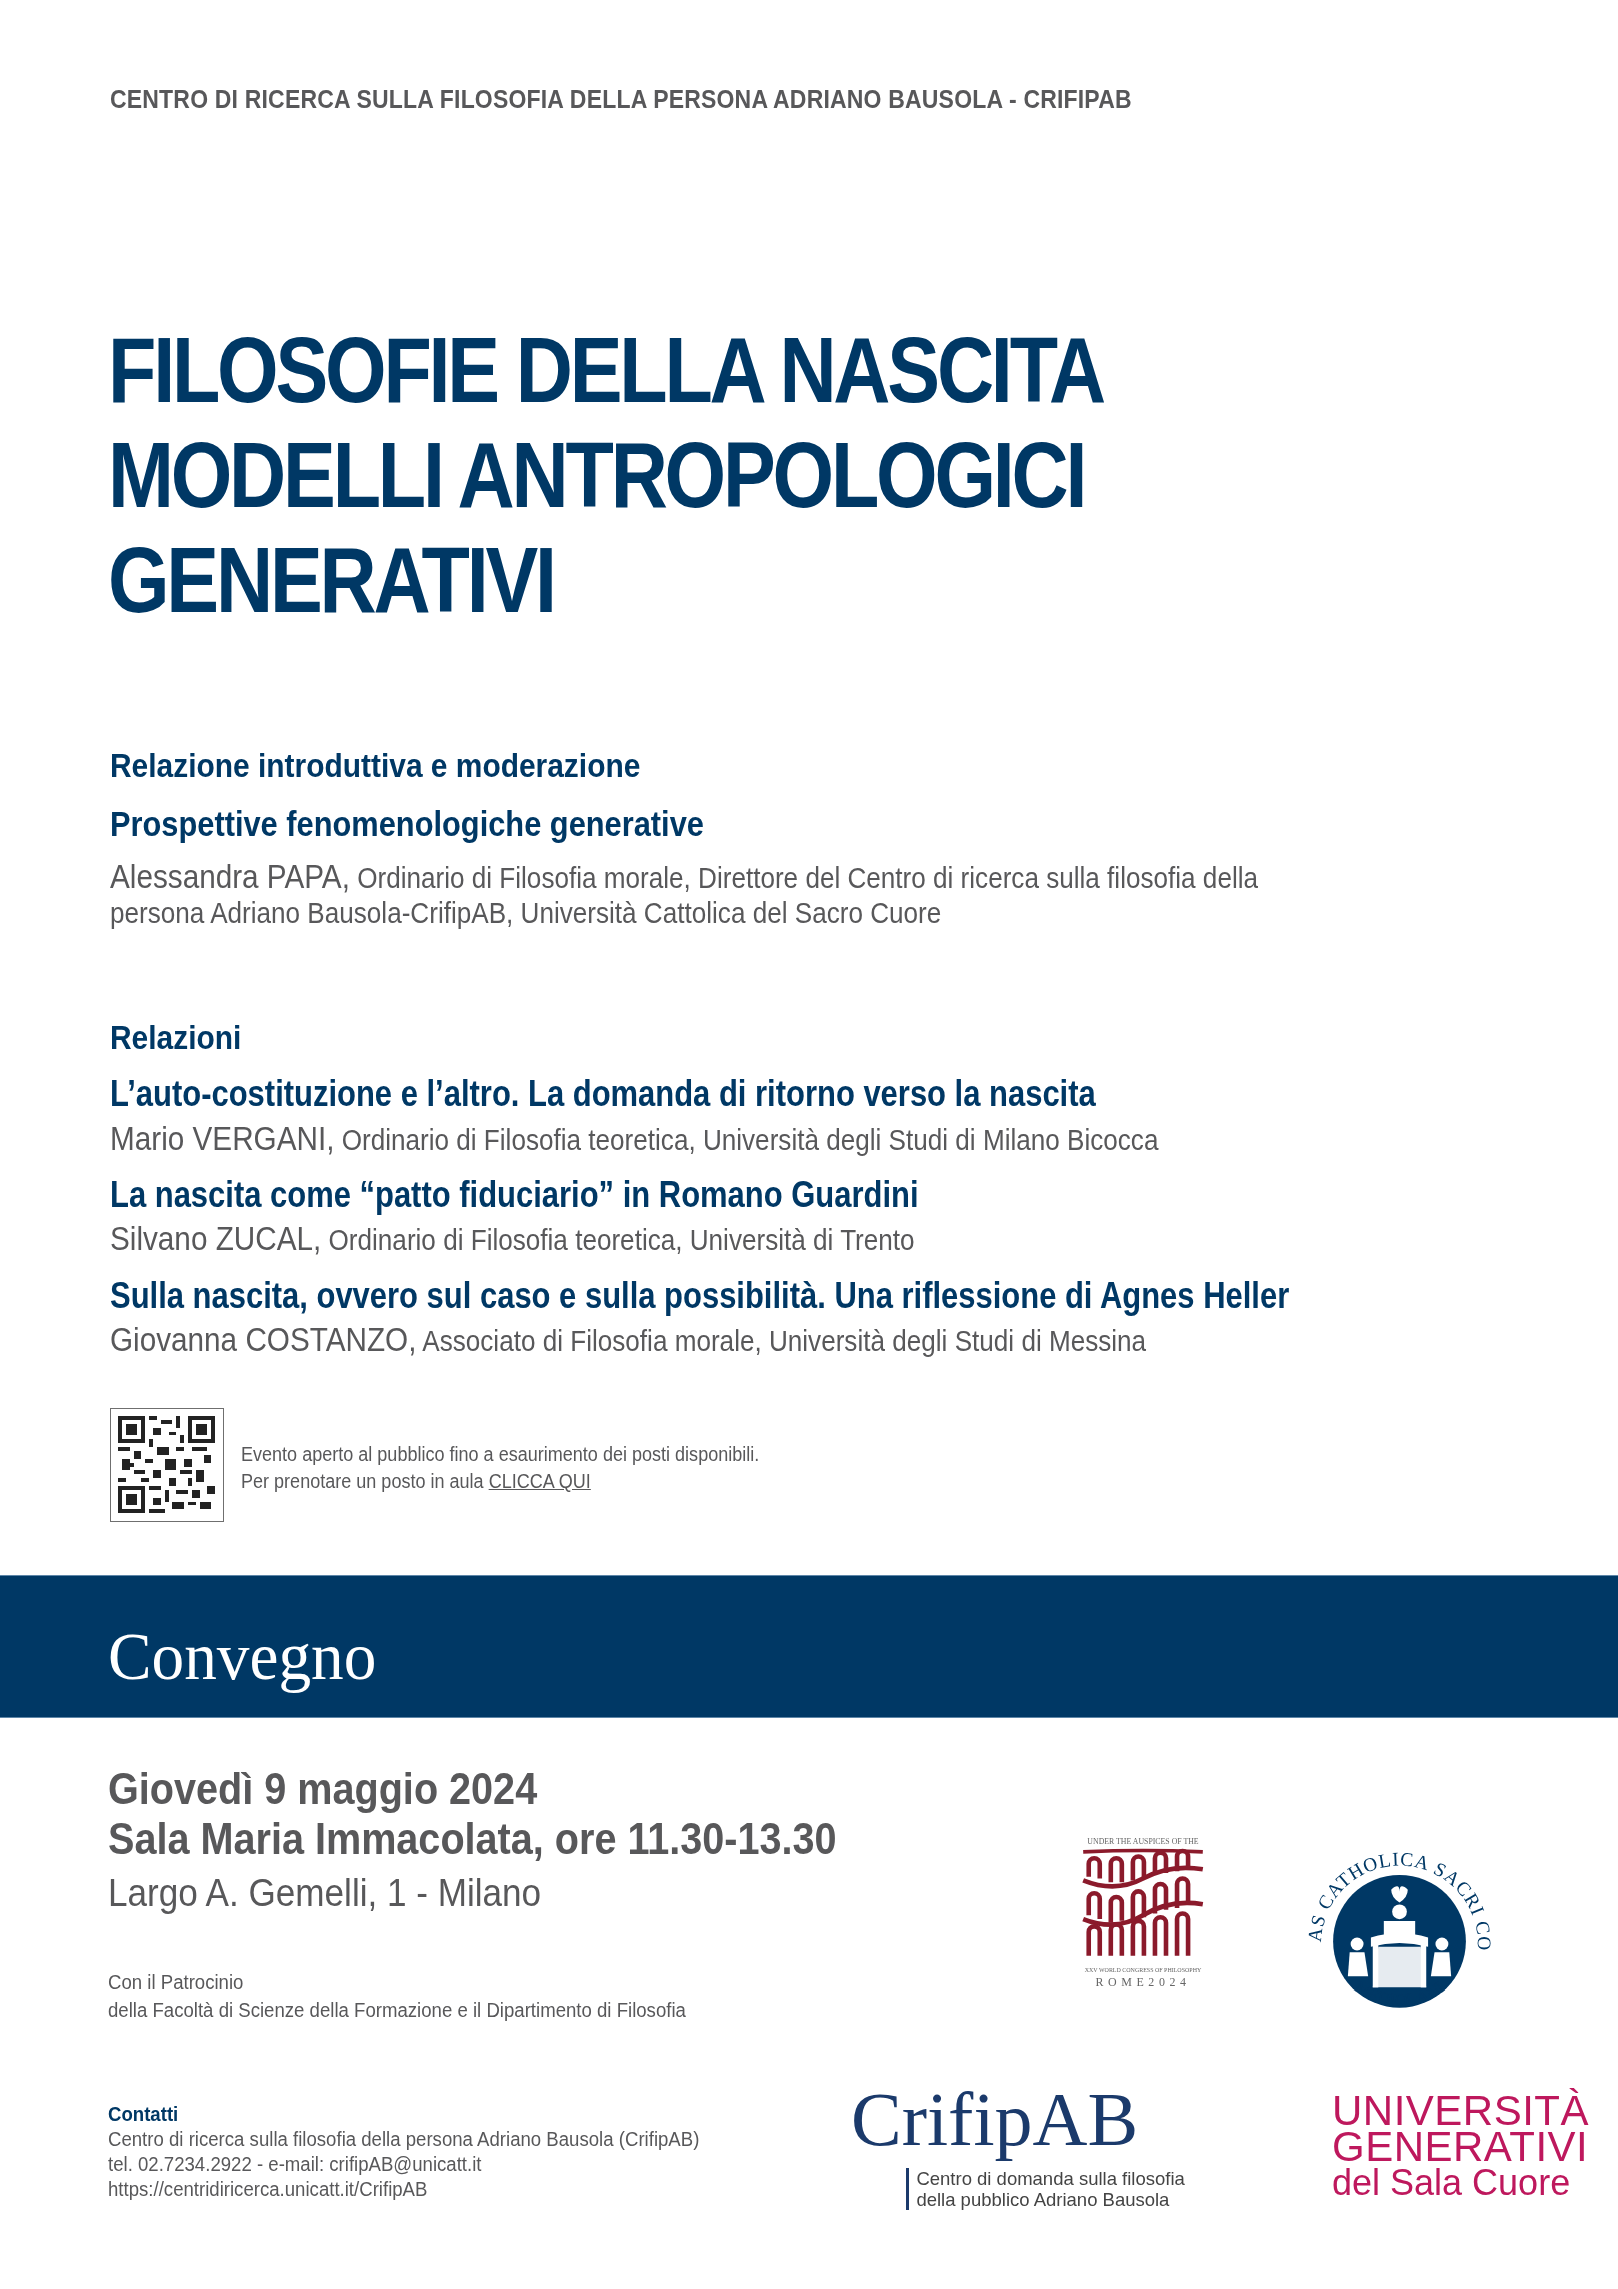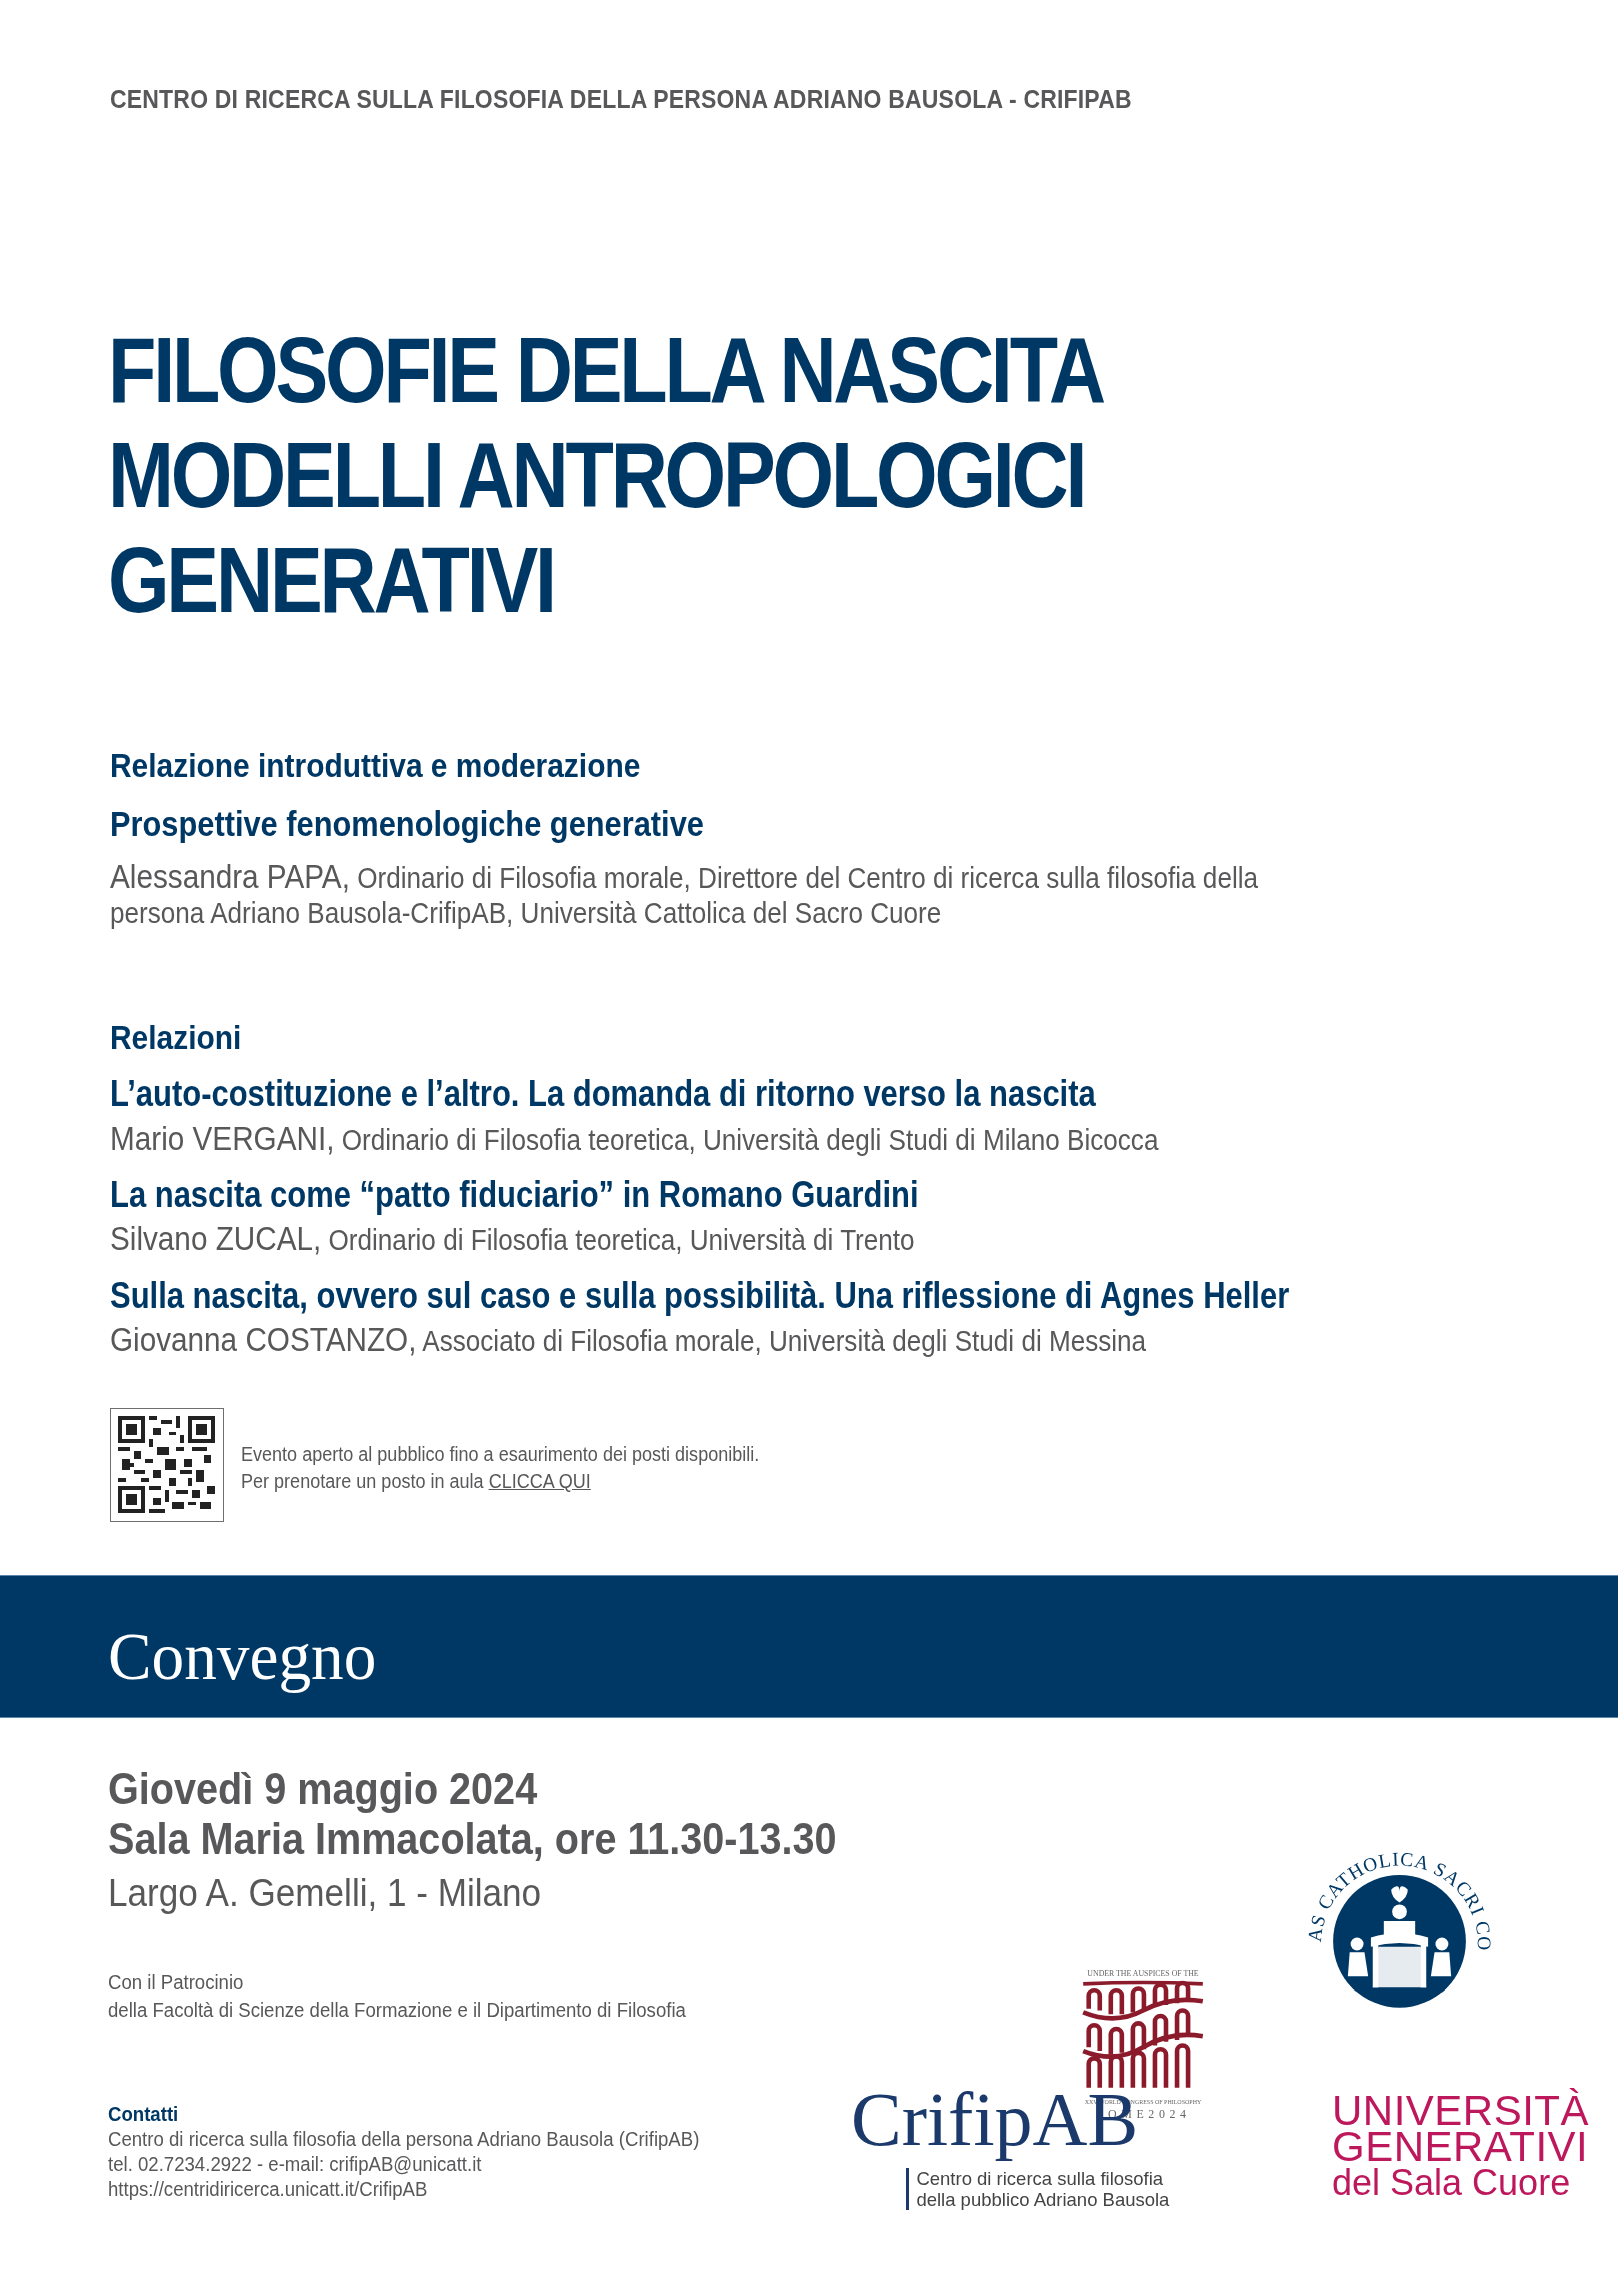--- a/index.html
+++ b/index.html
@@ -27,21 +27,21 @@
 
   #date { left: 108px; top: 1764px; font-size: 44px; font-weight: bold; color: #58585a; white-space: nowrap; transform: scaleX(0.9); transform-origin: left top; }
   #venue { left: 108px; top: 1814px; font-size: 44px; font-weight: bold; color: #58585a; white-space: nowrap; transform: scaleX(0.9); transform-origin: left top; }
   #address { left: 108px; top: 1871px; font-size: 39px; color: #58585a; white-space: nowrap; transform: scaleX(0.9); transform-origin: left top; }
 
   #patronage { left: 108px; top: 1968px; font-size: 20px; line-height: 28px; color: #58585a; white-space: nowrap; transform: scaleX(0.93); transform-origin: left top; }
 
   #contacts { left: 108px; top: 2102px; font-size: 20px; line-height: 25px; color: #58585a; white-space: nowrap; transform: scaleX(0.93); transform-origin: left top; }
   #contacts .ch { font-weight: bold; color: #003865; }
 
-  #wcp-logo { left: 1074px; top: 1968px; width: 138px; height: 155px; }
+  #wcp-logo { left: 1074px; top: 1836px; width: 138px; height: 155px; }
   #crifip-logo { left: 851px; top: 2078px; width: 351px; height: 138px; }
   #crifip-word { left: 0; top: 0; font-family: "Liberation Serif", "DejaVu Serif", serif; font-size: 76px; color: #1b3a6b; white-space: nowrap; line-height: 83px; text-align: right; }
   #crifip-sub { left: 55px; top: 90px; font-size: 18.5px; line-height: 21px; color: #444; white-space: nowrap; border-left: 3.7px solid #1b3a6b; padding-left: 7.4px; }
 
   #ucsc-seal { left: 1299px; top: 1838px; width: 201px; height: 201px; }
   #ucsc-word { left: 1332px; top: 2093px; color: #be185d; white-space: nowrap; line-height: 36px; }
   #ucsc-word .l1, #ucsc-word .l2 { font-size: 42px; letter-spacing: 0.5px; }
   #ucsc-word .l3 { font-size: 36px; }
 </style>
 </head>
@@ -178,21 +178,21 @@
         <path d="M112 130 v-40 a6 6 0 0 1 12 0 v40"></path>
     </g>
     <text x="75" y="148" text-anchor="middle" font-family="Liberation Serif, serif" font-size="6.5" fill="#666">XXV WORLD CONGRESS OF PHILOSOPHY</text>
     <text x="75" y="163" text-anchor="middle" font-family="Liberation Serif, serif" font-size="13" letter-spacing="5" fill="#666">ROME2024</text>
   </svg>
 </div>
 
 <div id="crifip-logo" class="abs">
   <div id="crifip-word" class="abs">CrifipAB</div>
   <div id="crifip-sub" class="abs">
-    <div>Centro di ricerca sulla filosofia</div>
+    <div>Centro di domanda sulla filosofia</div>
     <div>della pubblico Adriano Bausola</div>
   </div>
 </div>
 
 <div id="ucsc-seal" class="abs">
   <svg width="201" height="201" viewBox="0 0 218 218">
     <defs>
       <path id="arcTop" d="M24 115 A85 85 0 1 1 194 115"></path>
       <path id="arcBot" d="M45 150 A80 80 0 0 0 173 150"></path>
     </defs>

